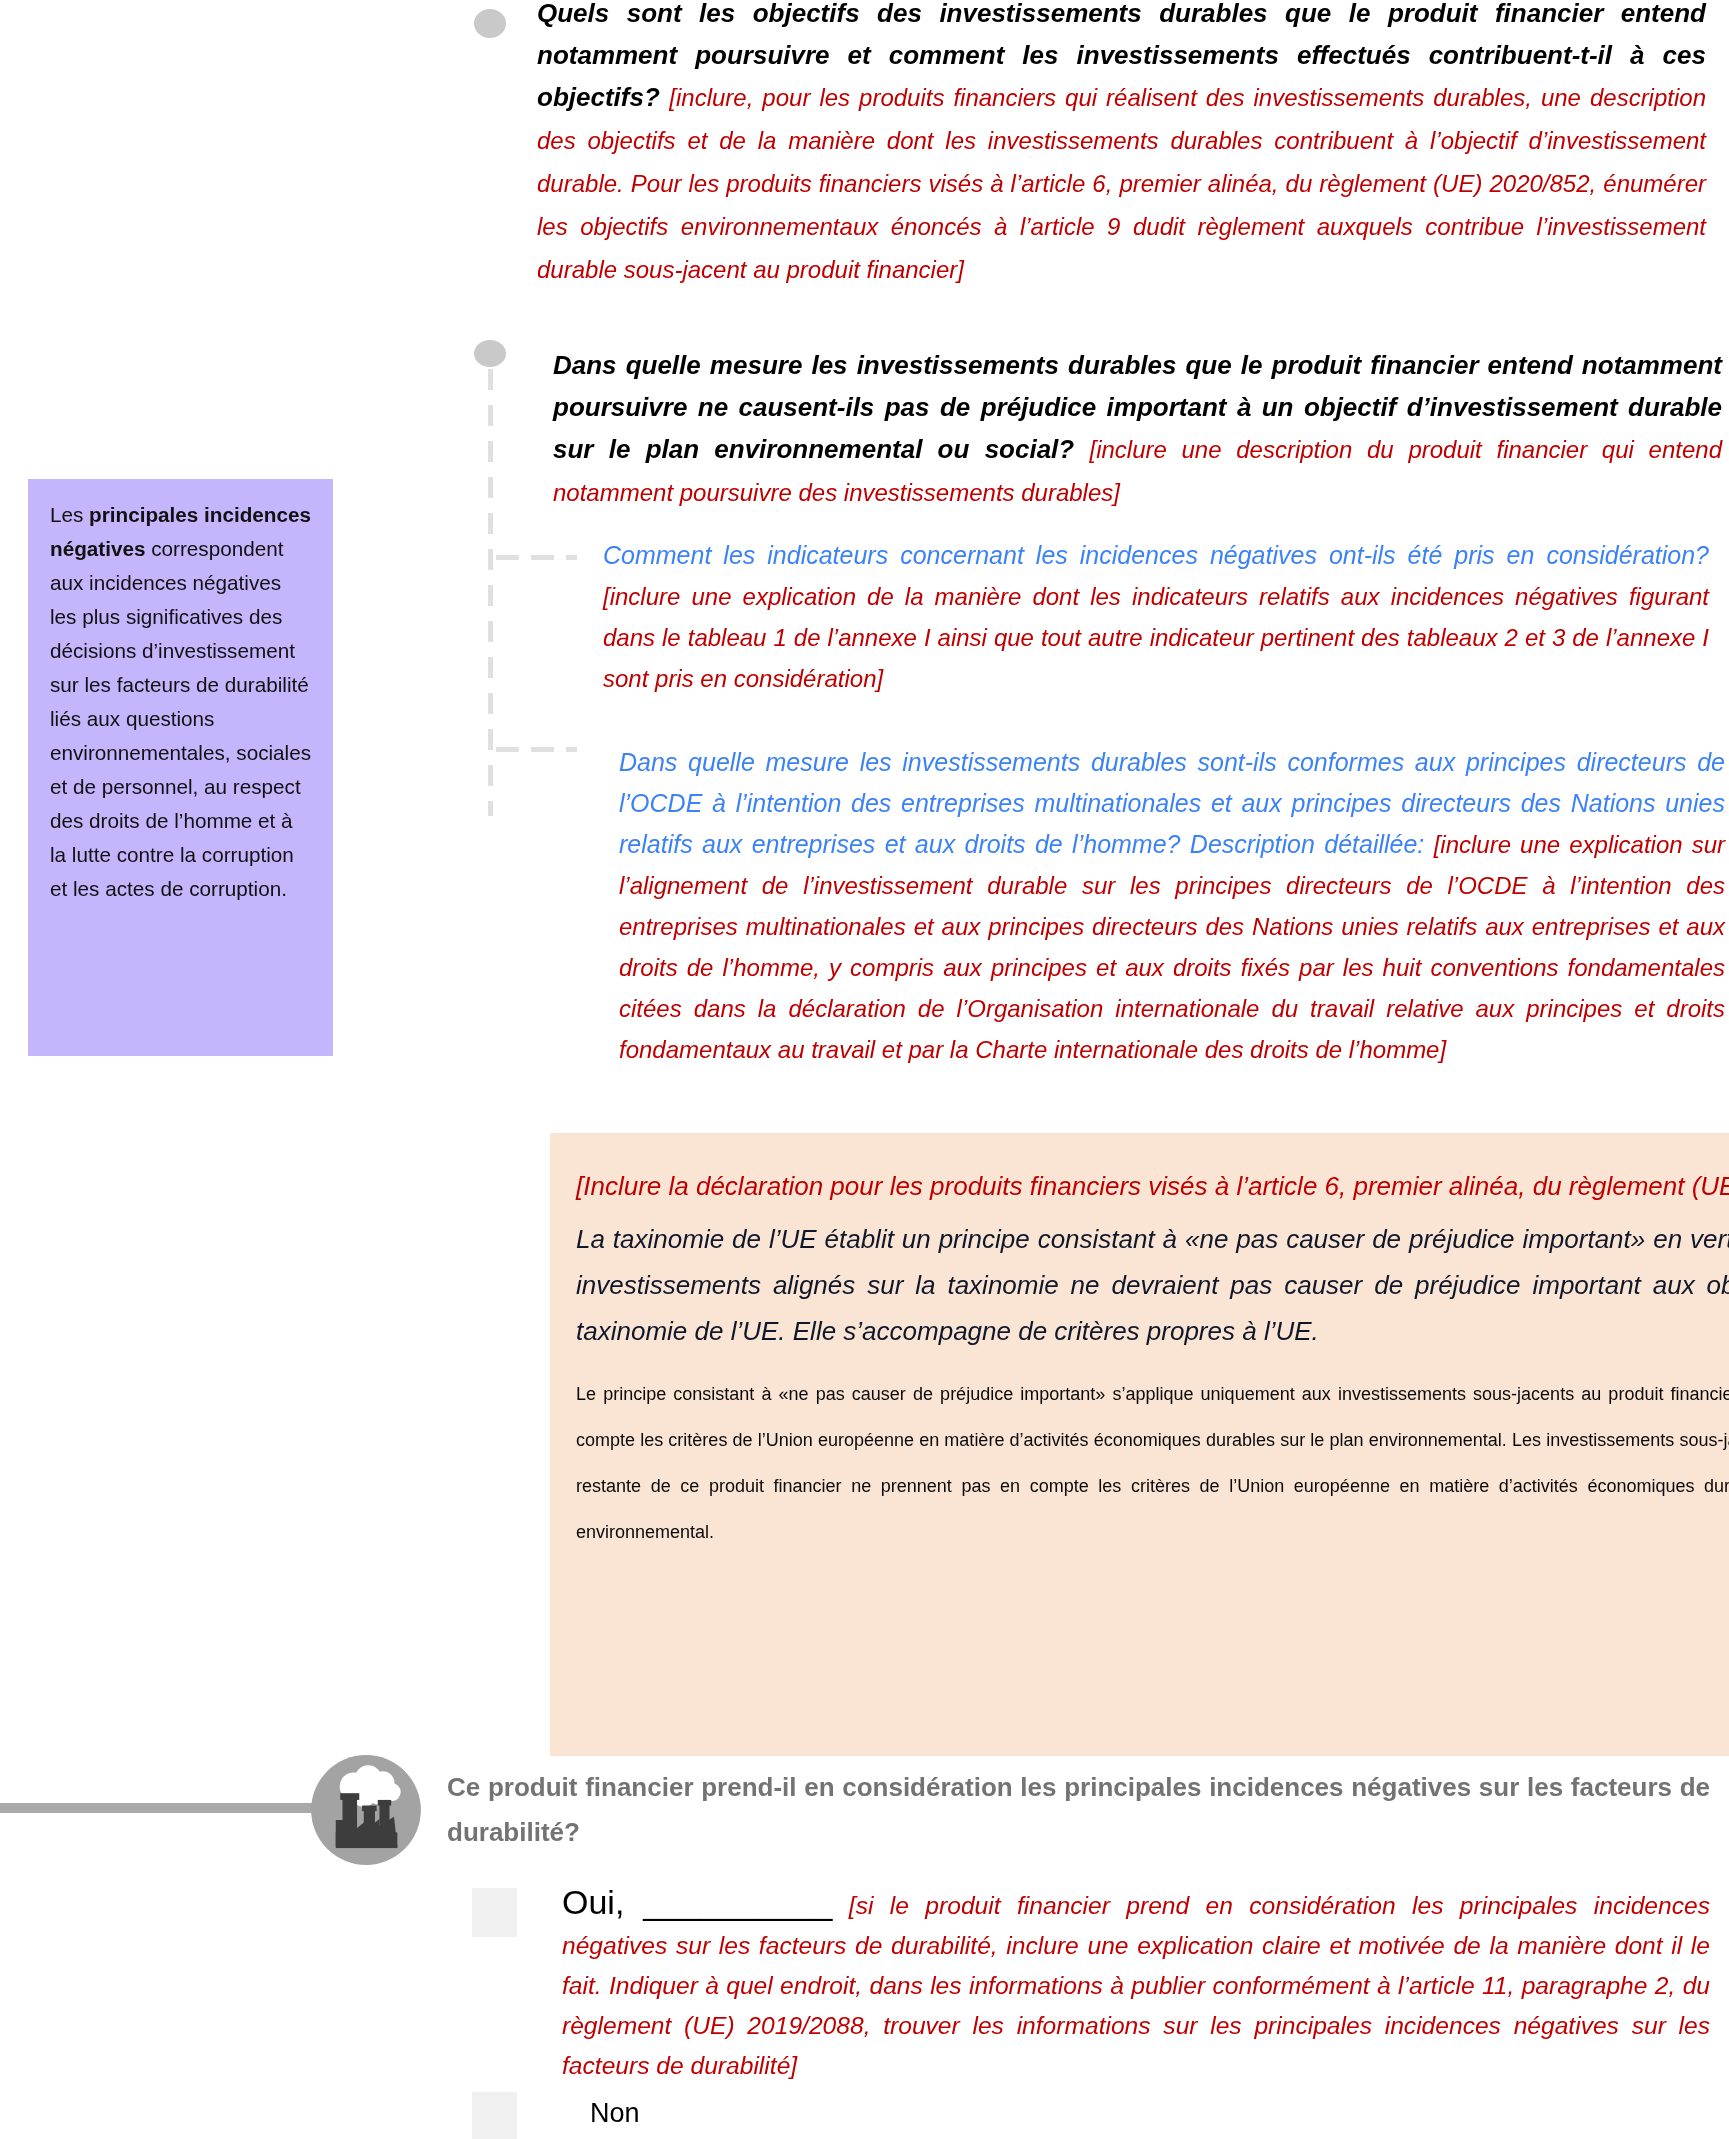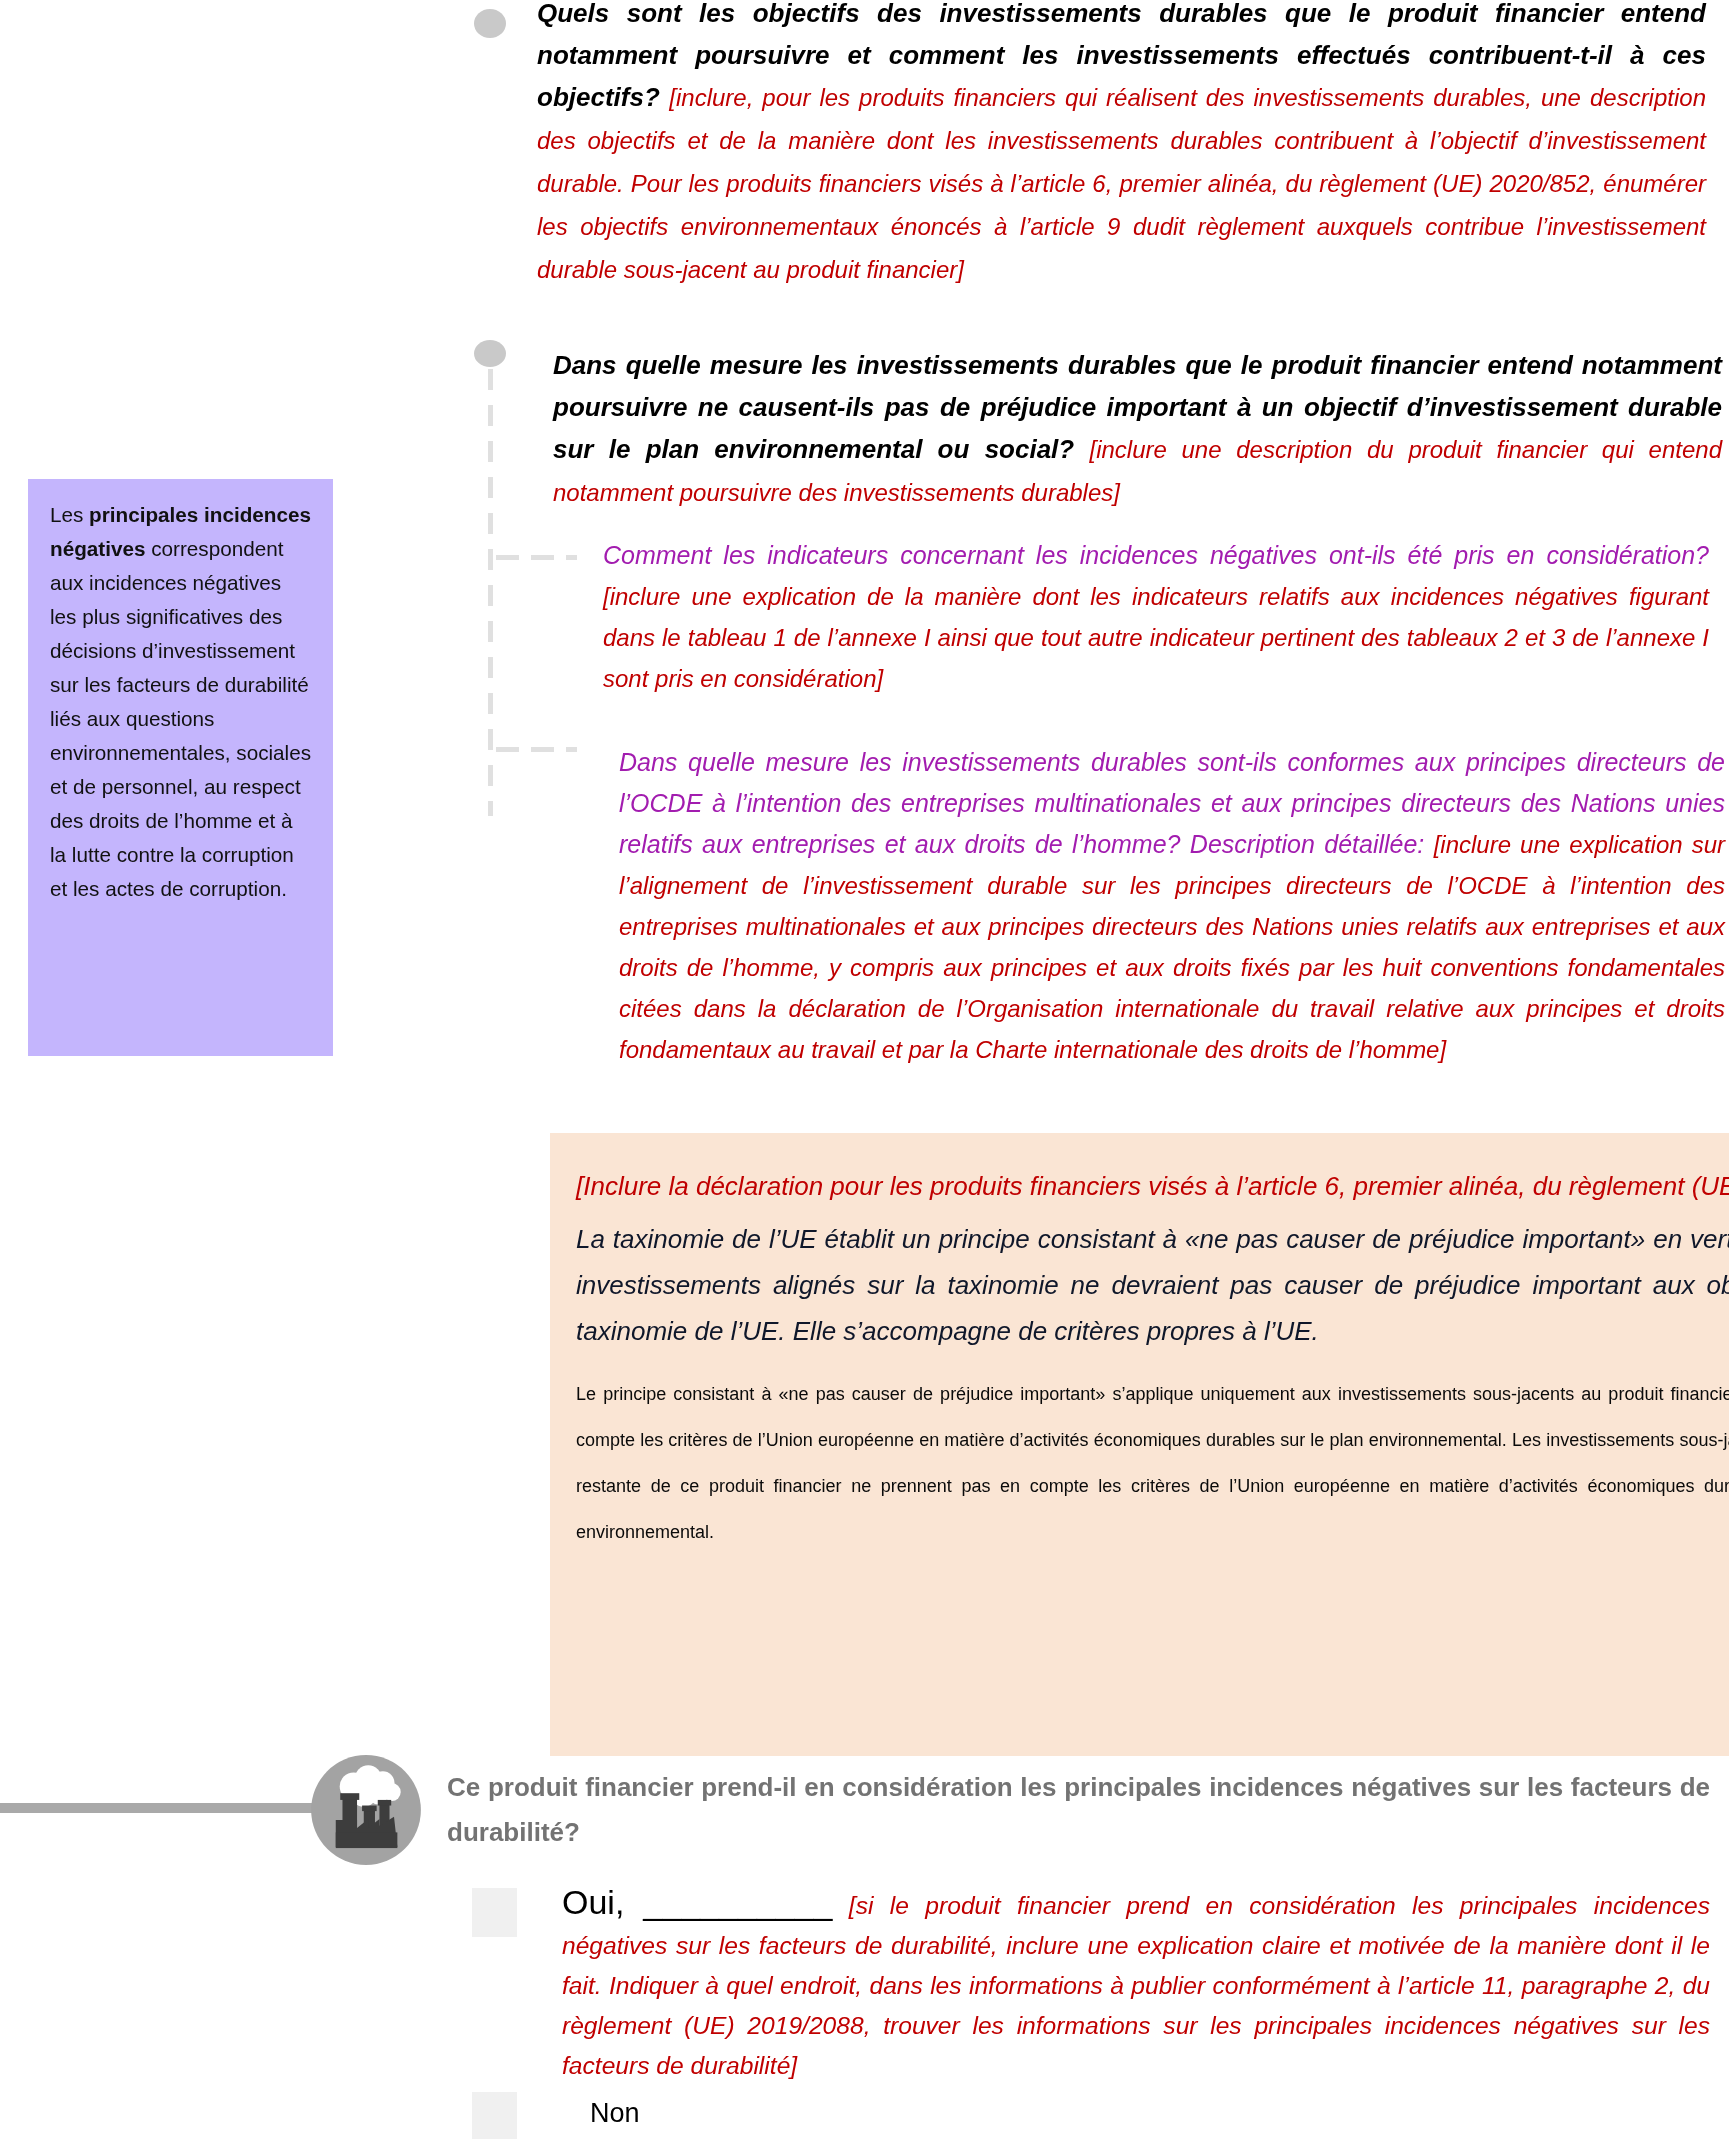--- a/index.html
+++ b/index.html
@@ -15,21 +15,21 @@
   .vdash{width:5px;background:repeating-linear-gradient(180deg,#E0E0E0 0 21px,transparent 21px 36px);}
   .hdash{height:5px;background:repeating-linear-gradient(90deg,#E0E0E0 0 23.4px,transparent 23.4px 35px);}
 
   
   .q-main{font-size:26px;line-height:42px;text-align:justify;}
   .q-main .qtext{font-weight:bold;font-style:italic;color:#000;}
   .rednote{color:#C00000;font-style:italic;}
   .q-main .rednote{font-size:24px;}
 
   .subq{font-size:25px;line-height:41px;text-align:justify;}
-  .subq .qtext{font-style:italic;color:#a21caf;}
+  .subq .qtext{font-style:italic;color:#3b82f6;}
   .subq .rednote{font-size:24px;}
 
   
   .sidebox{
     background:#c4b5fd;padding:19px 21px 15.6px 22px;box-sizing:border-box;
     font-size:20.7px;line-height:34px;color:#111;
   }
   .sidebox b{font-weight:bold;}
 
   

